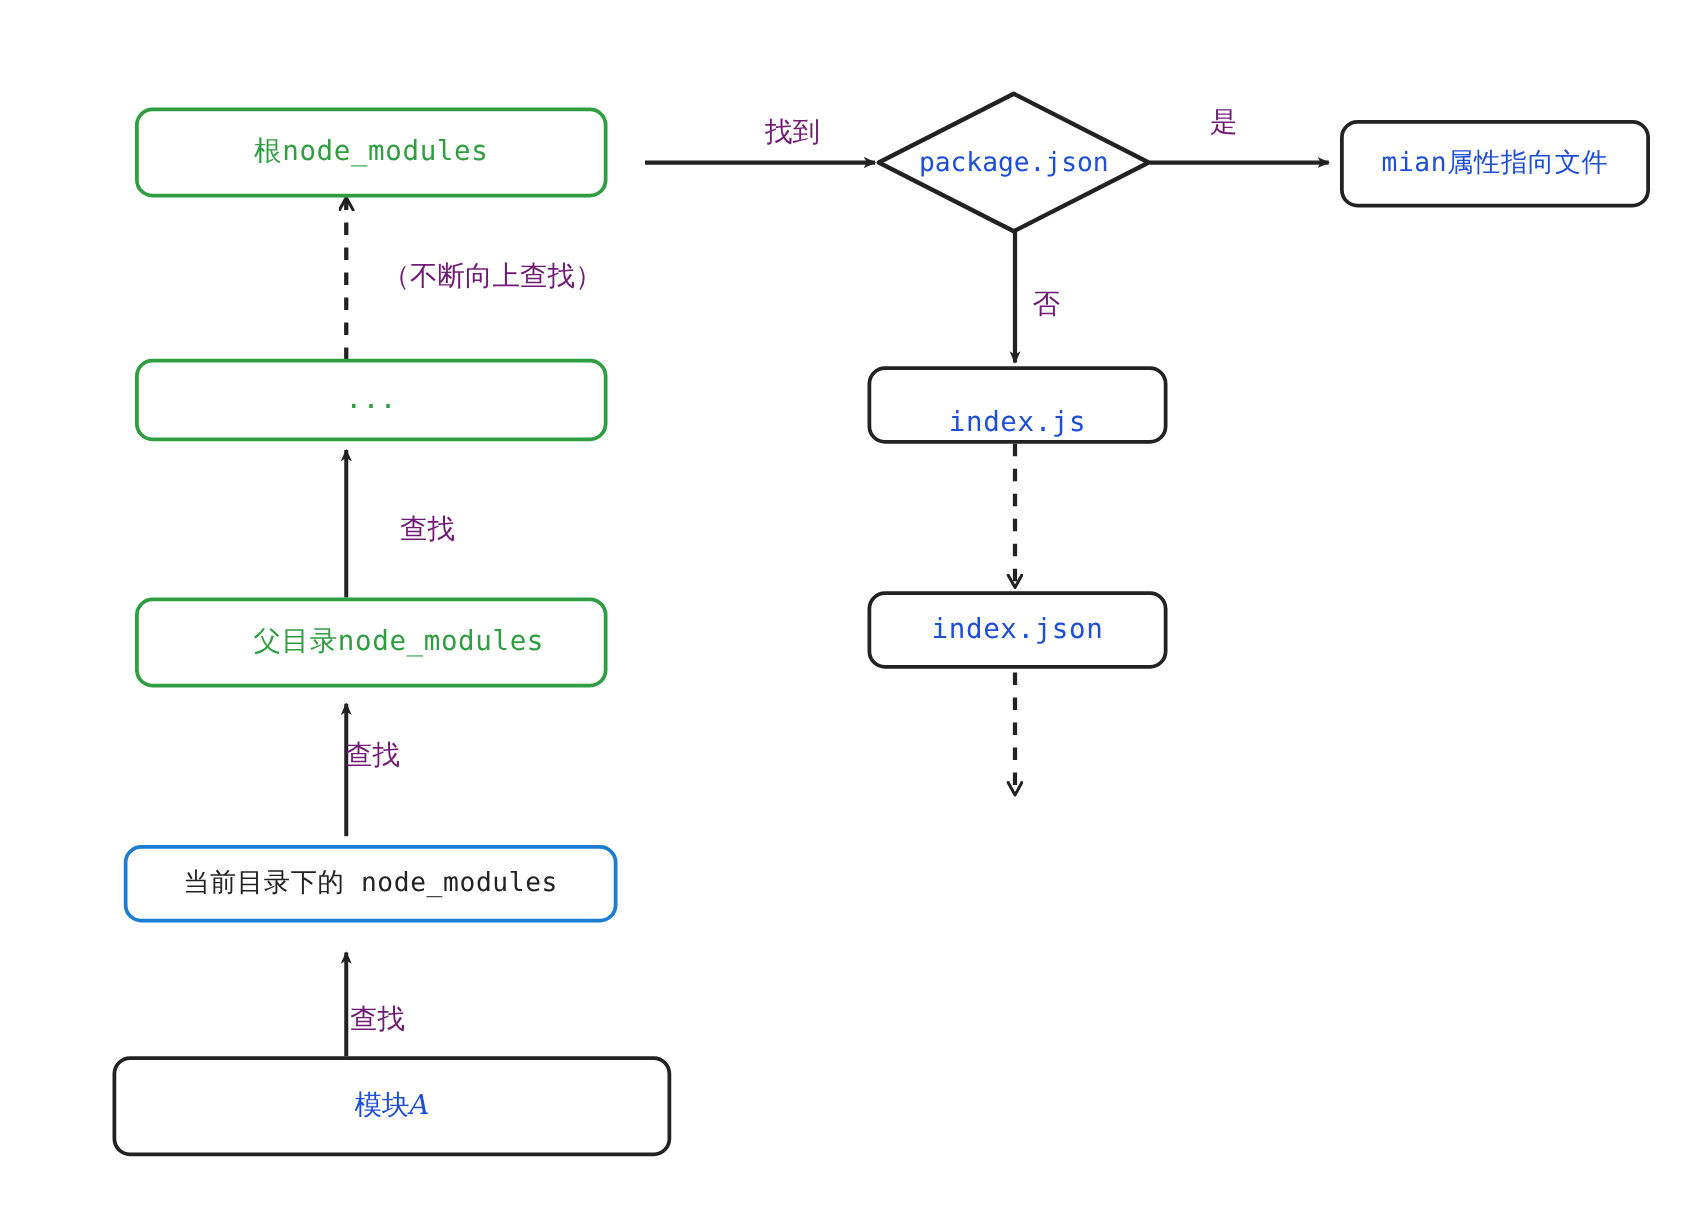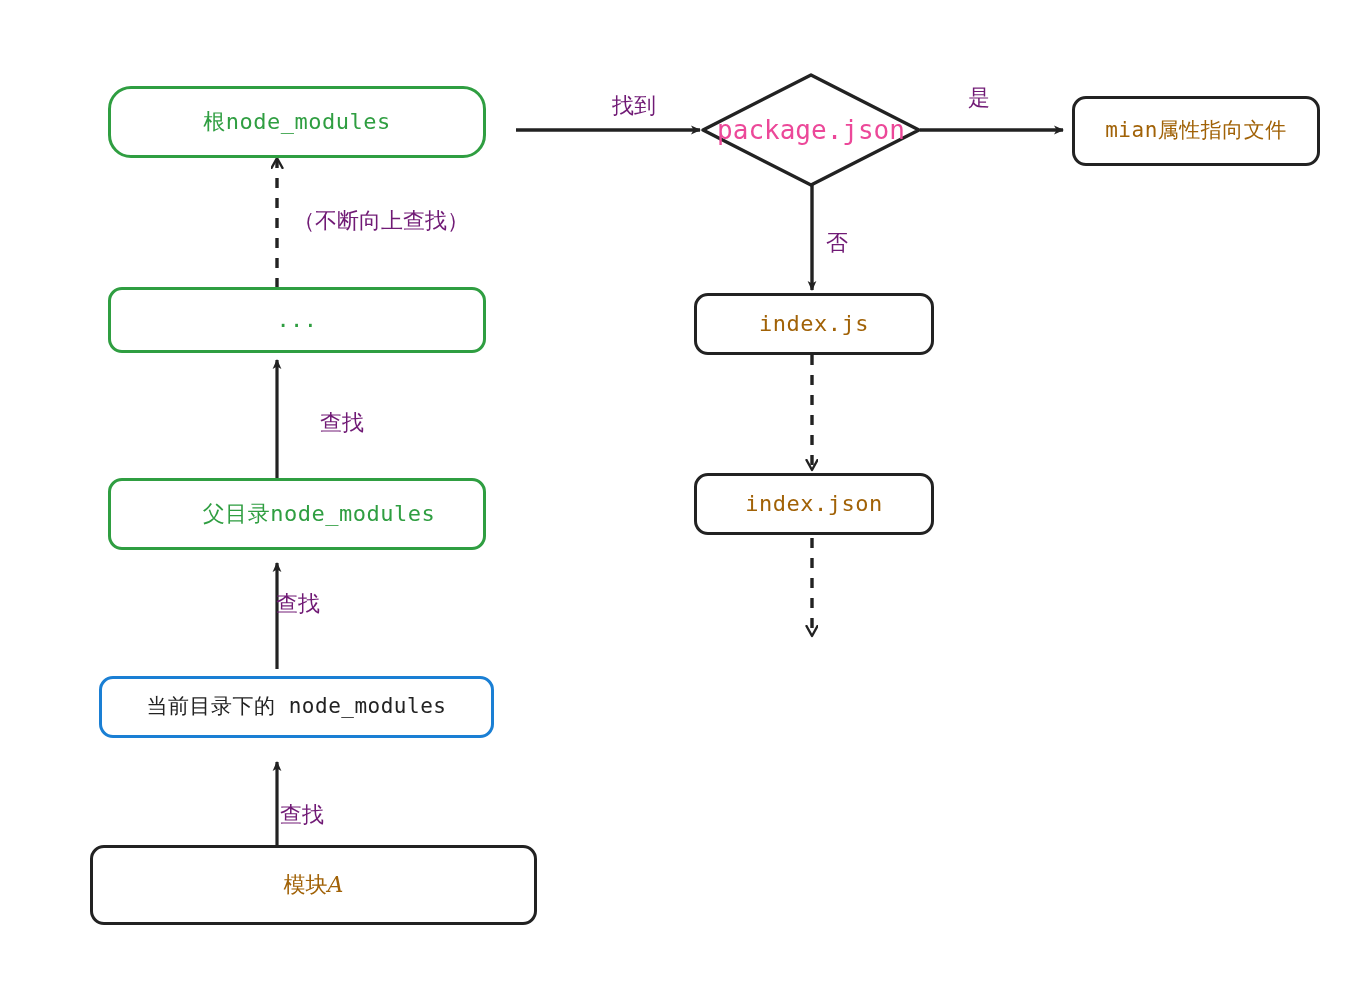--- a/index.html
+++ b/index.html
@@ -23,21 +23,21 @@
   }
   .node {
     position: absolute;
     box-sizing: border-box;
     display: flex;
     align-items: center;
     justify-content: center;
     background: #ffffff;
     border-radius: 14px;
     border: 3px solid #222222;
-    color: #a16207;
+    color: #1d4ed8;
     text-align: center;
     line-height: 1.2;
     z-index: 3;
   }
   .node.green {
     border-color: #2f9e41;
     color: #2f9e41;
   }
   .node.blue {
     border-color: #1a7fd4;
@@ -71,22 +71,22 @@
     font-size: 22px;
     color: #701a75;
     white-space: nowrap;
     background: transparent;
     z-index: 4;
   }
   .diamond-label {
     position: absolute;
     z-index: 4;
     font-family: "DejaVu Sans Mono", "Liberation Mono", monospace;
-    font-size: 26px;
-    color: #ec4899;
+    font-size: 21px;
+    color: #1d4ed8;
     white-space: nowrap;
   }
   svg.edges {
     position: absolute;
     left: 0; top: 0;
     width: 1345px;
     height: 984px;
     z-index: 2;
     overflow: visible;
   }
@@ -136,58 +136,58 @@
 
     <g>
       <line x1="812" y1="355" x2="812" y2="468" stroke="#222222" stroke-width="3.4" stroke-dasharray="10 10" marker-end="url(#arrowOpen)"></line>
     </g>
 
     <g>
       <line x1="812" y1="538" x2="812" y2="634" stroke="#222222" stroke-width="3.4" stroke-dasharray="10 10" marker-end="url(#arrowOpen)"></line>
     </g>
   </svg>
 
-  <div class="node green" style="left:108px; top:86px; width:378px; height:72px;border-radius:23px;">
+  <div class="node green" style="left:108px; top:86px; width:378px; height:72px;">
     <span class="label mono">根node_modules</span>
   </div>
 
   <div class="node green" style="left:108px; top:287px; width:378px; height:66px;">
     <span class="label mono">...</span>
   </div>
 
   <div class="node green" style="left:108px; top:478px; width:378px; height:72px;padding-left:44px;">
     <span class="label mono">父目录node_modules</span>
   </div>
 
   <div class="node blue" style="left:99px; top:676px; width:395px; height:62px; border-width:3px;">
     <span class="label mono-sm">当前目录下的 node_modules</span>
   </div>
 
   <div class="node" style="left:90px; top:845px; width:447px; height:80px;">
     <span class="label cjk"><span>模块</span><span class="italicA">A</span></span>
   </div>
 
-  <div class="edge-label" style="left:293px; top:206px;">（不断向上查找）</div>
+  <div class="edge-label" style="left:306px; top:206px;">（不断向上查找）</div>
 
   <div class="edge-label" style="left:320px; top:408px;">查找</div>
 
   <div class="edge-label" style="left:276px; top:589px;">查找</div>
 
   <div class="edge-label" style="left:280px; top:800px;">查找</div>
 
   <svg style="position:absolute; left:700px; top:72px; width:222px; height:116px; z-index:3; overflow:visible;" viewBox="0 0 222 116">
     <polygon points="111,3 219,58 111,113 3,58" fill="#ffffff" stroke="#222222" stroke-width="3.4" stroke-linejoin="round"></polygon>
   </svg>
   <div class="diamond-label" style="left:700px; top:72px; width:222px; height:116px; display:flex; align-items:center; justify-content:center;">package.json</div>
 
   <div class="node" style="left:1072px; top:96px; width:248px; height:70px;">
     <span class="label mono-sm">mian属性指向文件</span>
   </div>
 
-  <div class="node" style="left:694px; top:293px; width:240px; height:62px;">
+  <div class="node" style="left:694px; top:293px; width:240px; height:62px;align-items:flex-end;">
     <span class="label mono">index.js</span>
   </div>
 
   <div class="node" style="left:694px; top:473px; width:240px; height:62px;">
     <span class="label mono">index.json</span>
   </div>
 
 
   <div class="edge-label" style="left:612px; top:91px;">找到</div>
 

